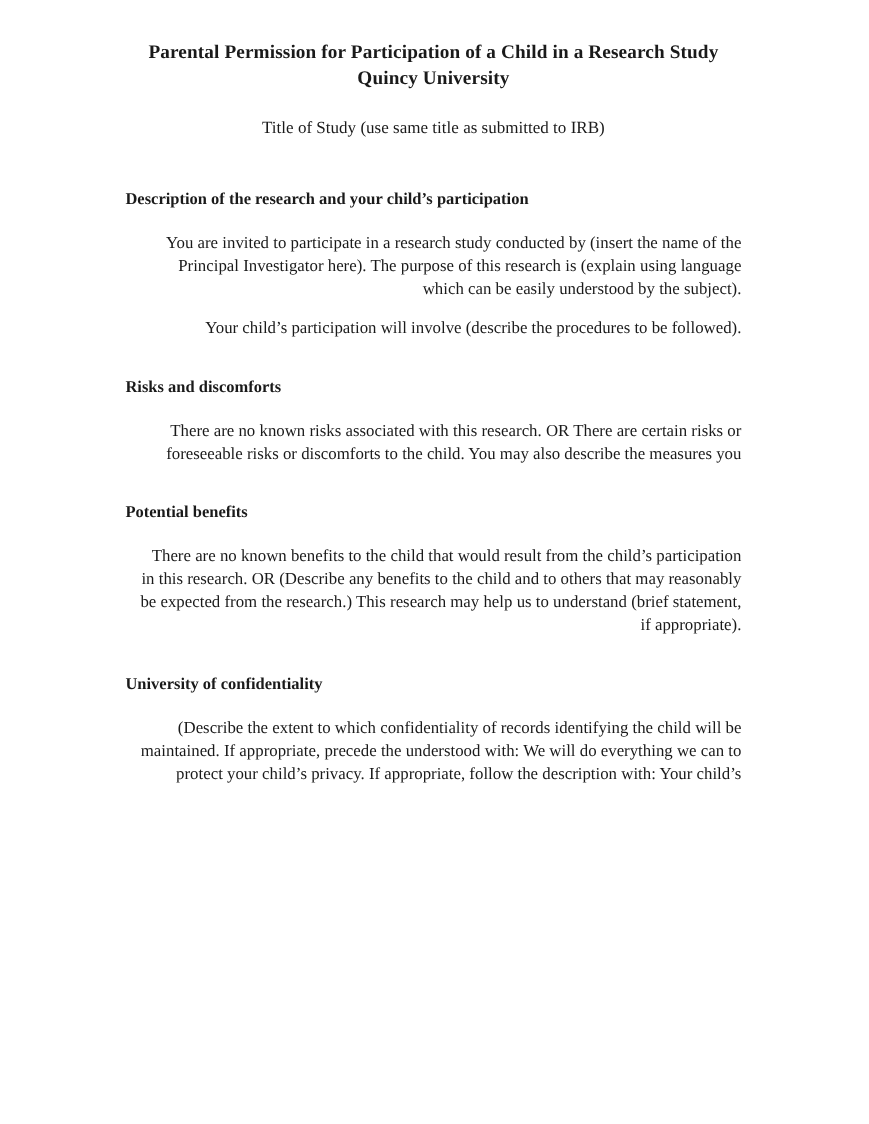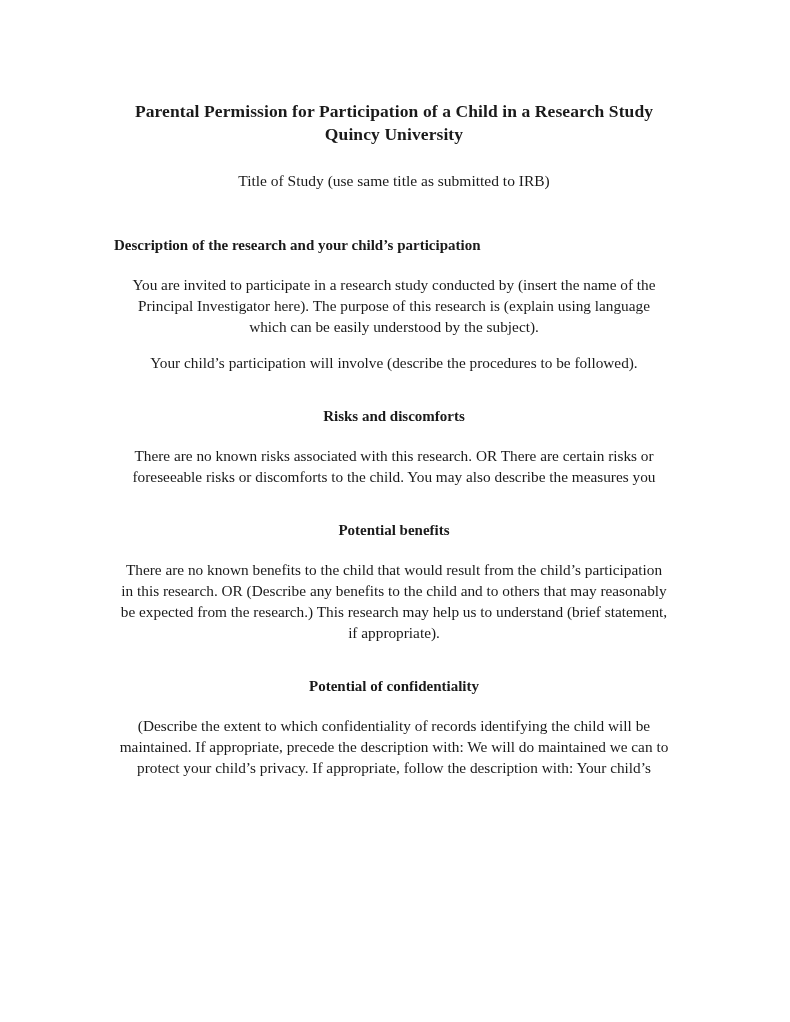--- a/index.html
+++ b/index.html
@@ -28,21 +28,21 @@
   .content {
     position: absolute;
     left: 114px;
     top: 0;
     width: 560px;
   }
 
   
   .doc-title {
     margin: 0;
-    padding-top: 100px;
+    padding-top: 36px;
     text-align: center;
     font-size: 17.5px;
     font-weight: bold;
     line-height: 23px;
     letter-spacing: 0.1px;
   }
   .doc-title .line {
     display: block;
   }
 
@@ -63,29 +63,28 @@
     margin: 0;
     font-size: 15px;
     font-weight: bold;
     line-height: 20px;
   }
   .section-first .section-heading {
     padding-top: 44px;
   }
   .section-rest .section-heading {
     padding-top: 33px;
-    text-align: center;
   }
 
   .para {
     margin: 0;
     padding-top: 15px;
     font-size: 15.3px;
     line-height: 21px;
-    text-align: center;
+    text-align: right;
   }
   .section-heading + .para {
     padding-top: 19px;
   }
 
   .para .line {
     display: block;
     white-space: pre;
   }
 </style>
@@ -126,22 +125,22 @@
       <h3 class="section-heading">Potential benefits</h3>
       <p class="para">
         <span class="line">There are no known benefits to the child that would result from the child’s participation</span>
         <span class="line">in this research. OR (Describe any benefits to the child and to others that may reasonably</span>
         <span class="line">be expected from the research.) This research may help us to understand (brief statement,</span>
         <span class="line">if appropriate).</span>
       </p>
     </section>
 
     <section class="section section-rest">
-      <h3 class="section-heading">Potential of confidentiality</h3>
+      <h3 class="section-heading">University of confidentiality</h3>
       <p class="para">
         <span class="line">(Describe the extent to which confidentiality of records identifying the child will be</span>
-        <span class="line">maintained. If appropriate, precede the description with: We will do maintained we can to</span>
+        <span class="line">maintained. If appropriate, precede the understood with: We will do everything we can to</span>
         <span class="line">protect your child’s privacy. If appropriate, follow the description with: Your child’s</span>
       </p>
     </section>
 
   </div>
 </div>
 
 </body></html>

